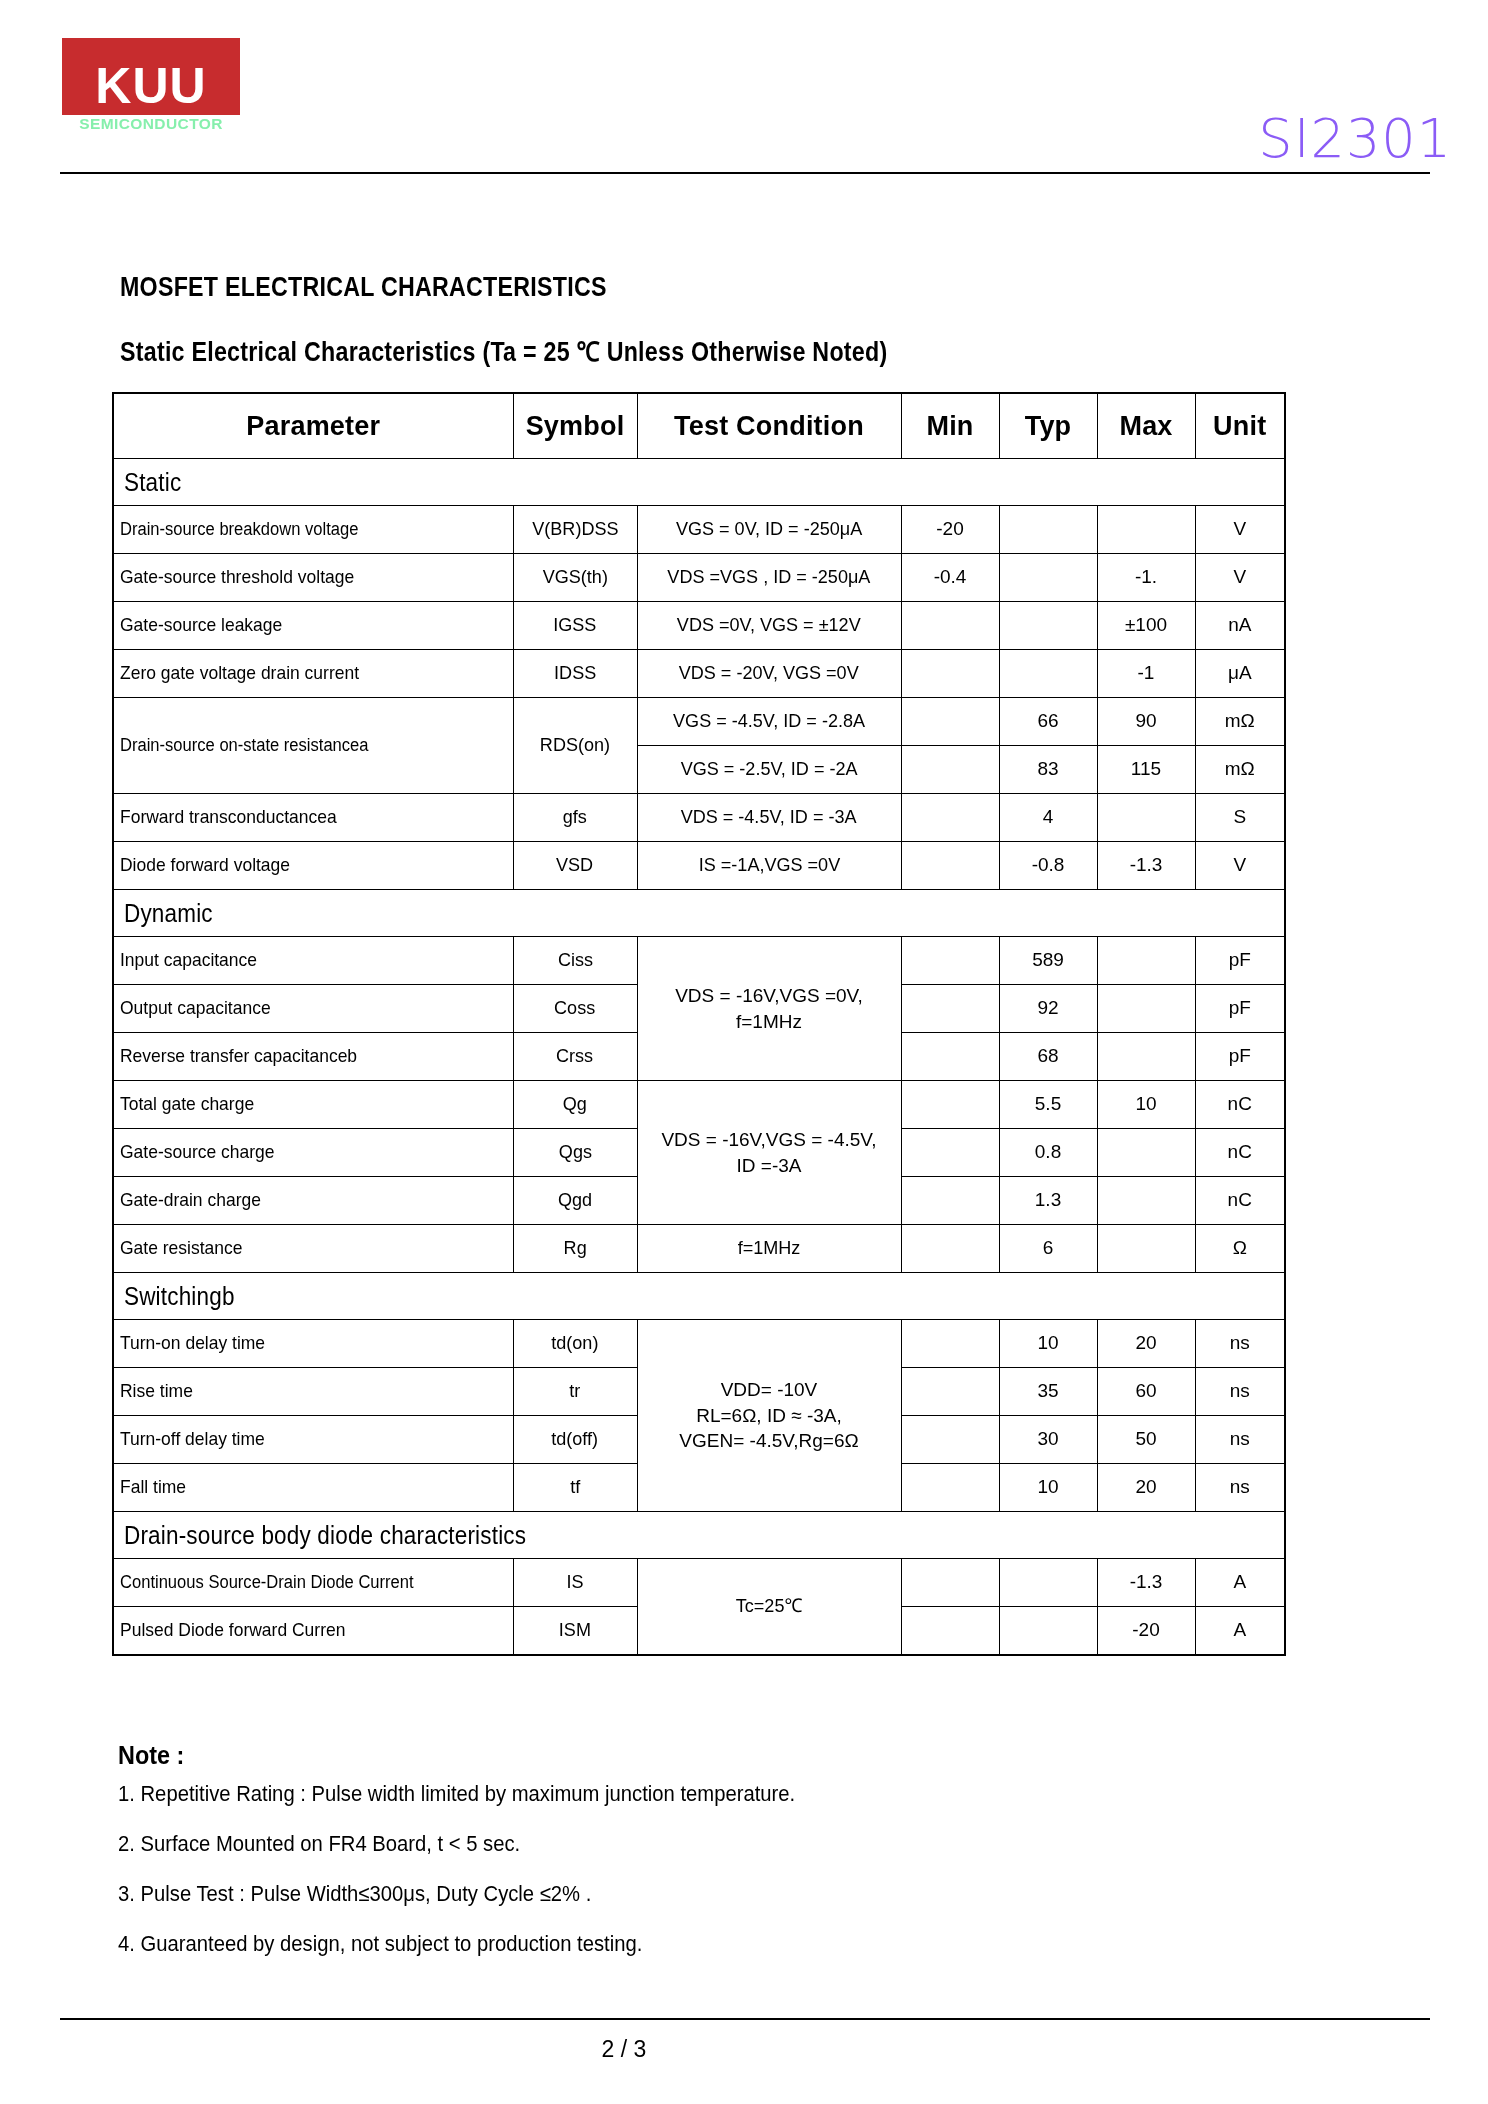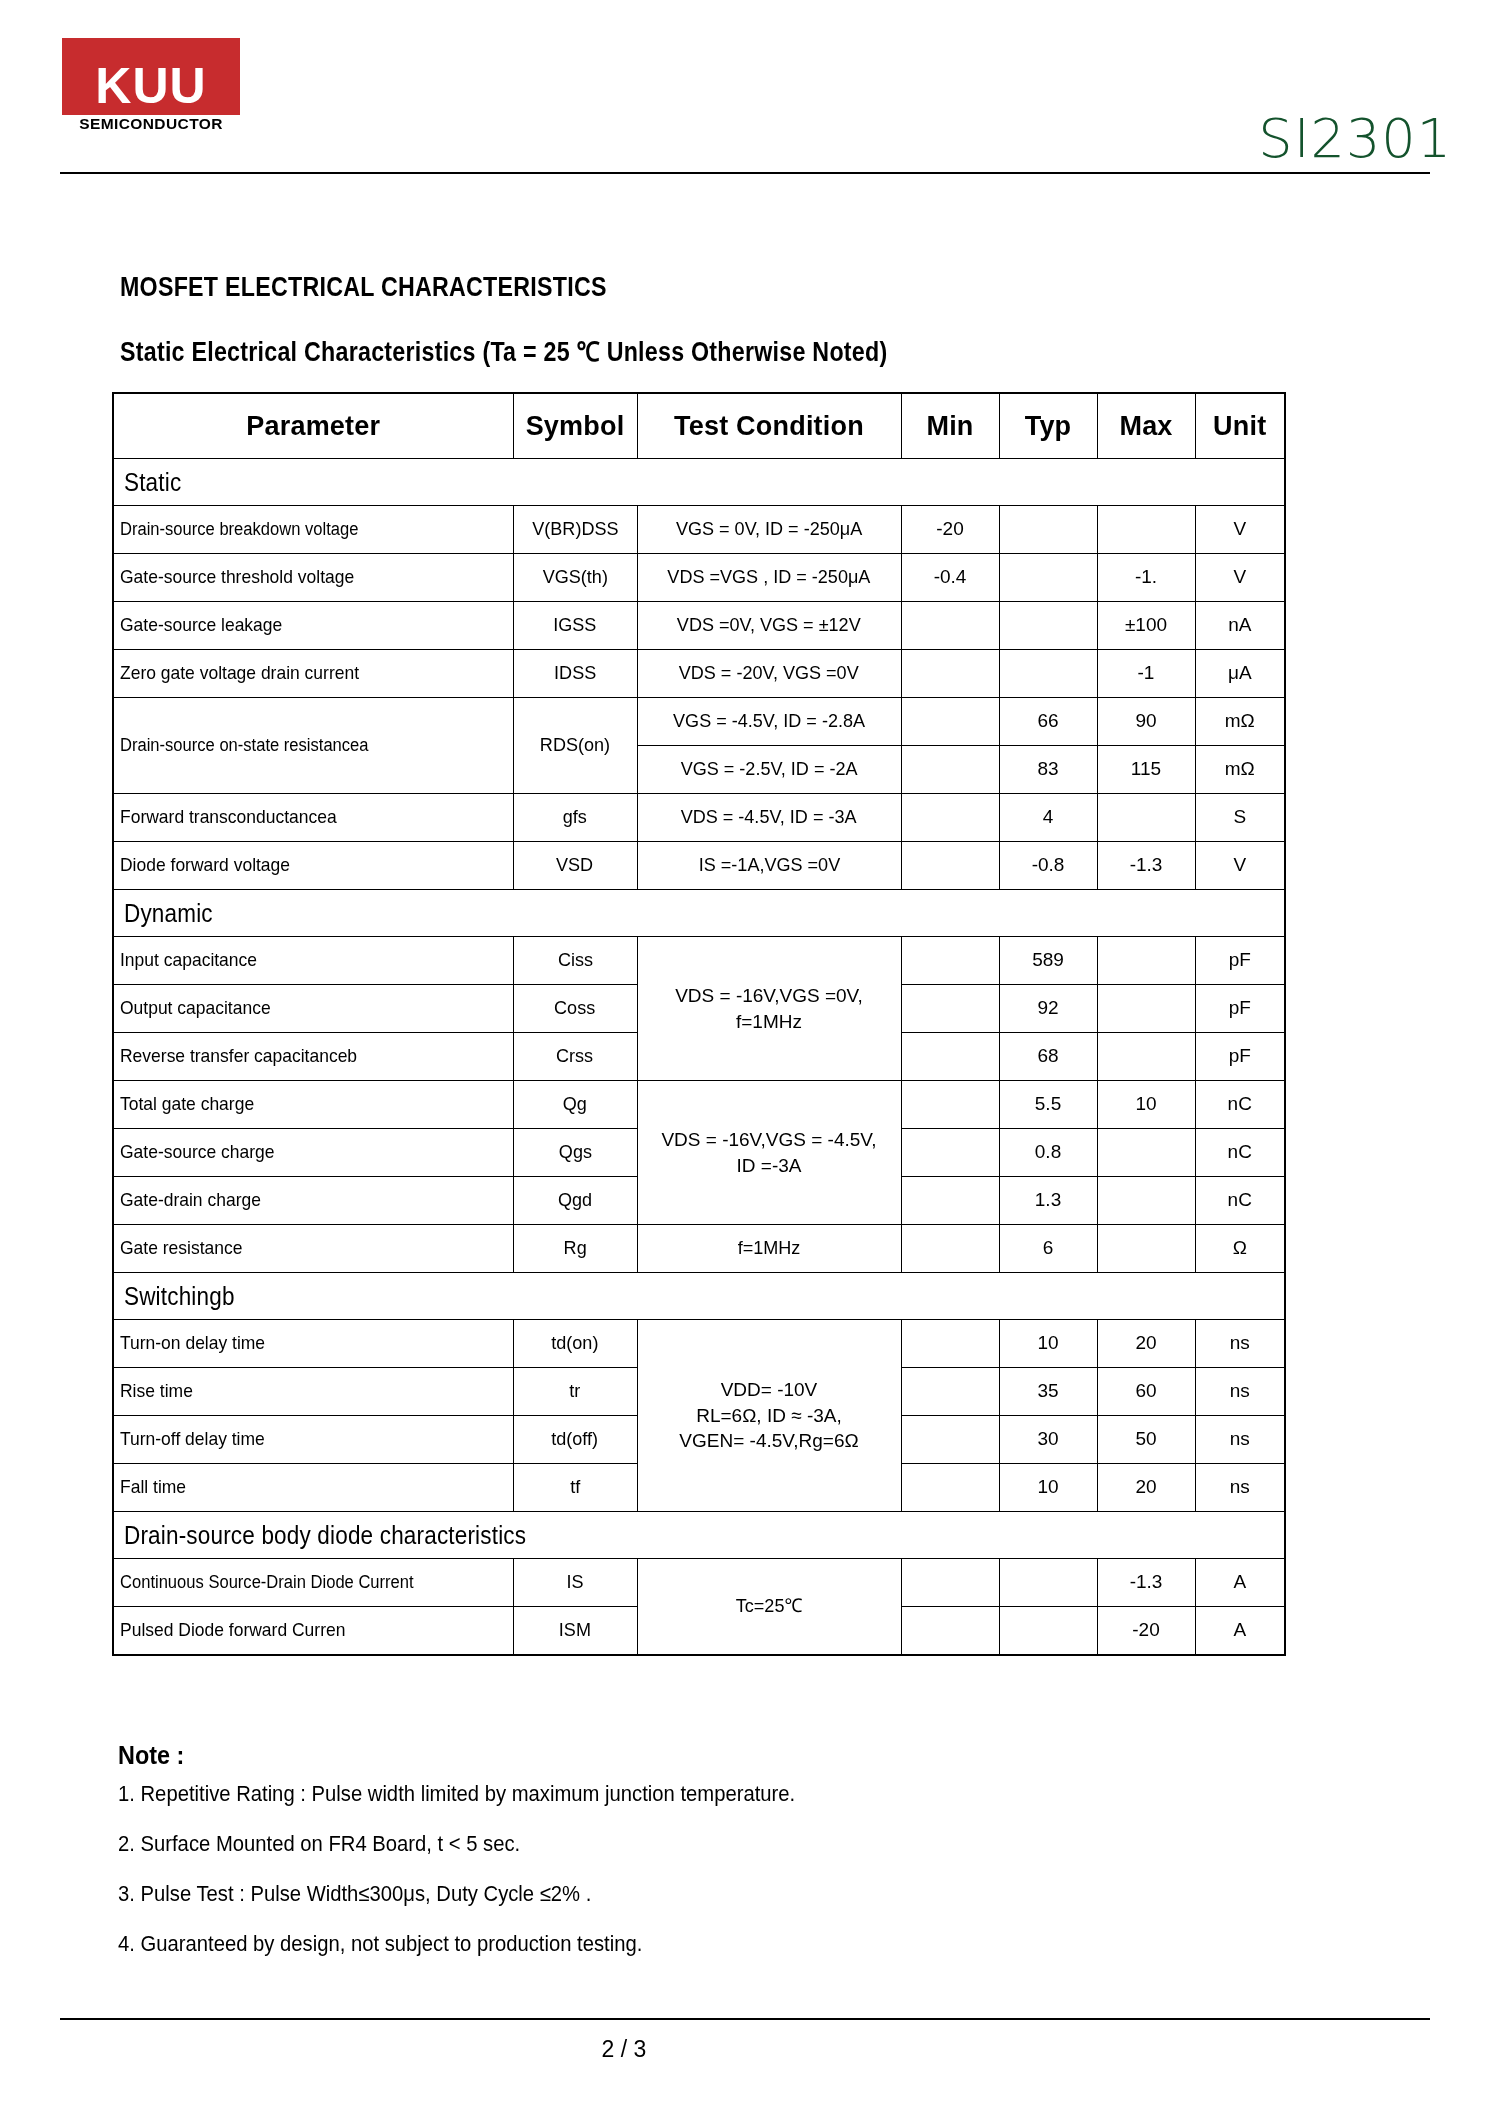--- a/index.html
+++ b/index.html
@@ -46,37 +46,37 @@
   }
   .logo-main {
     color: #ffffff;
     font-family: "Liberation Sans", sans-serif;
     font-weight: bold;
     font-size: 50px;
     letter-spacing: 1px;
     line-height: 58px;
   }
   .logo-sub {
-    color: #000000;
+    color: #86efac;
     font-family: "Liberation Sans", sans-serif;
     font-weight: bold;
     font-size: 15.5px;
     letter-spacing: 0.4px;
     line-height: 18px;
   }
   .part-number {
     position: absolute;
     right: 36px;
     top: 72px;
     font-family: "DejaVu Sans", sans-serif;
     font-weight: 300;
     font-size: 54px;
     letter-spacing: 1px;
     line-height: 58px;
-    color: #14532d;
+    color: #8b5cf6;
   }
   .header-rule {
     position: absolute;
     left: 60px;
     top: 134px;
     width: 1370px;
     height: 0;
     border-top: 2px solid #000;
   }
 

